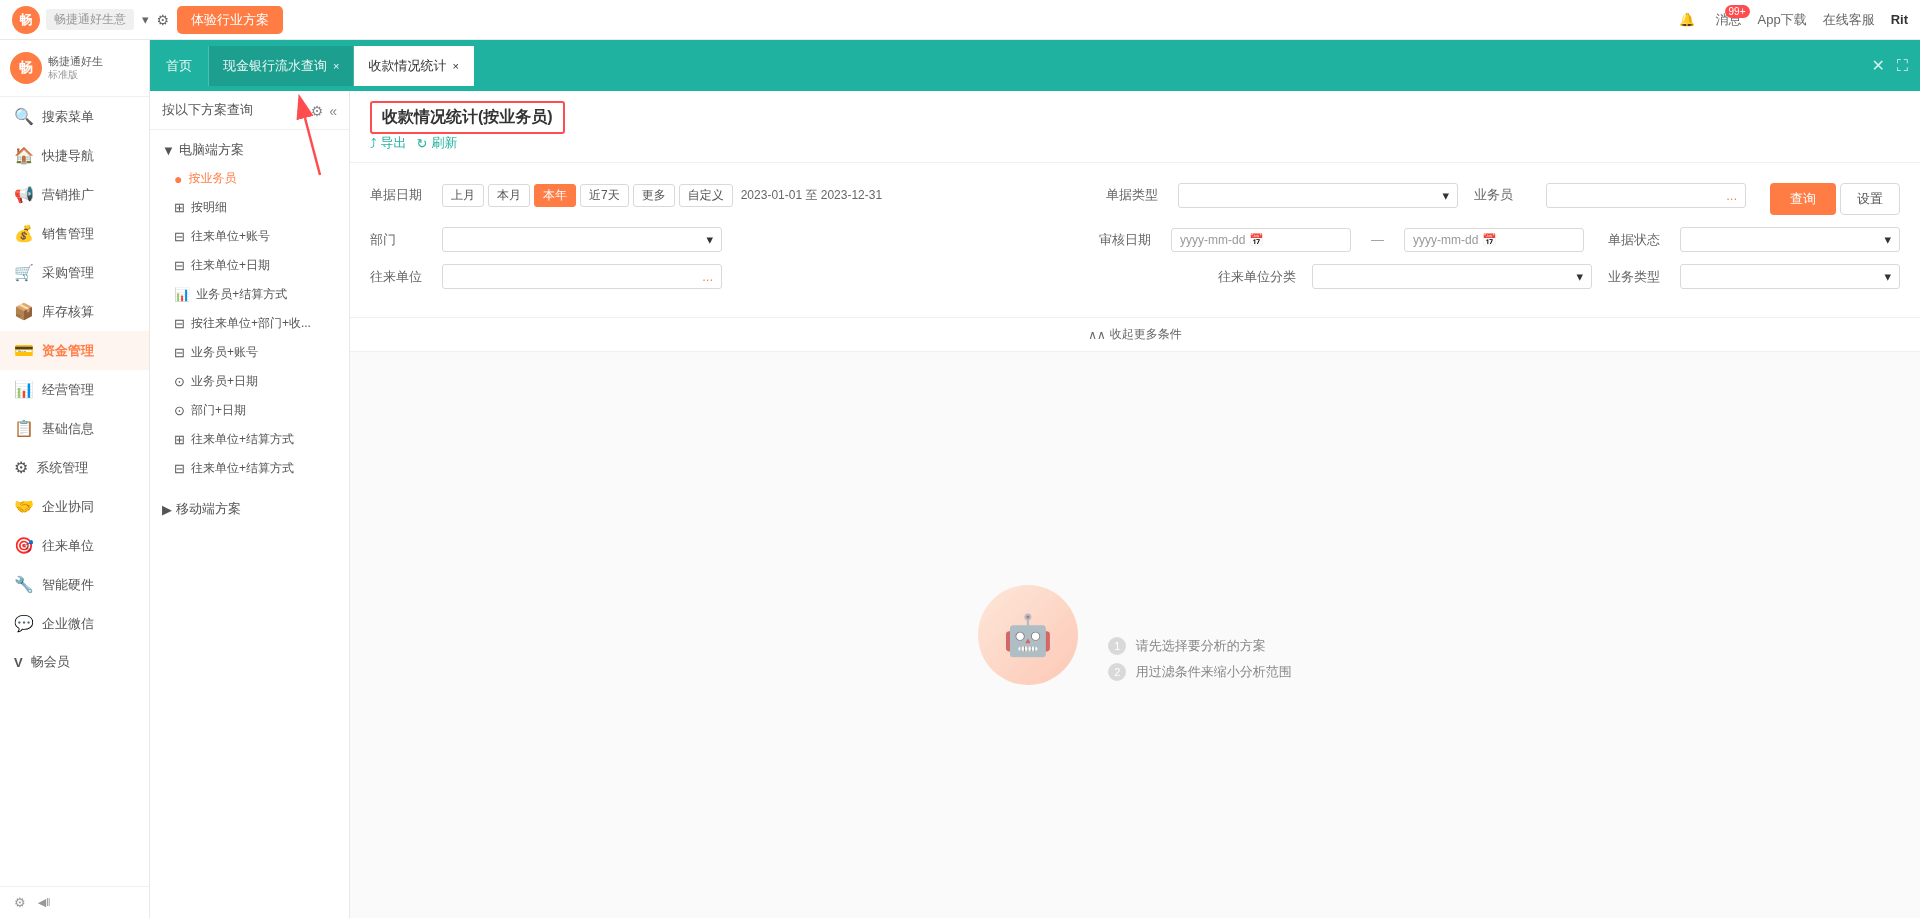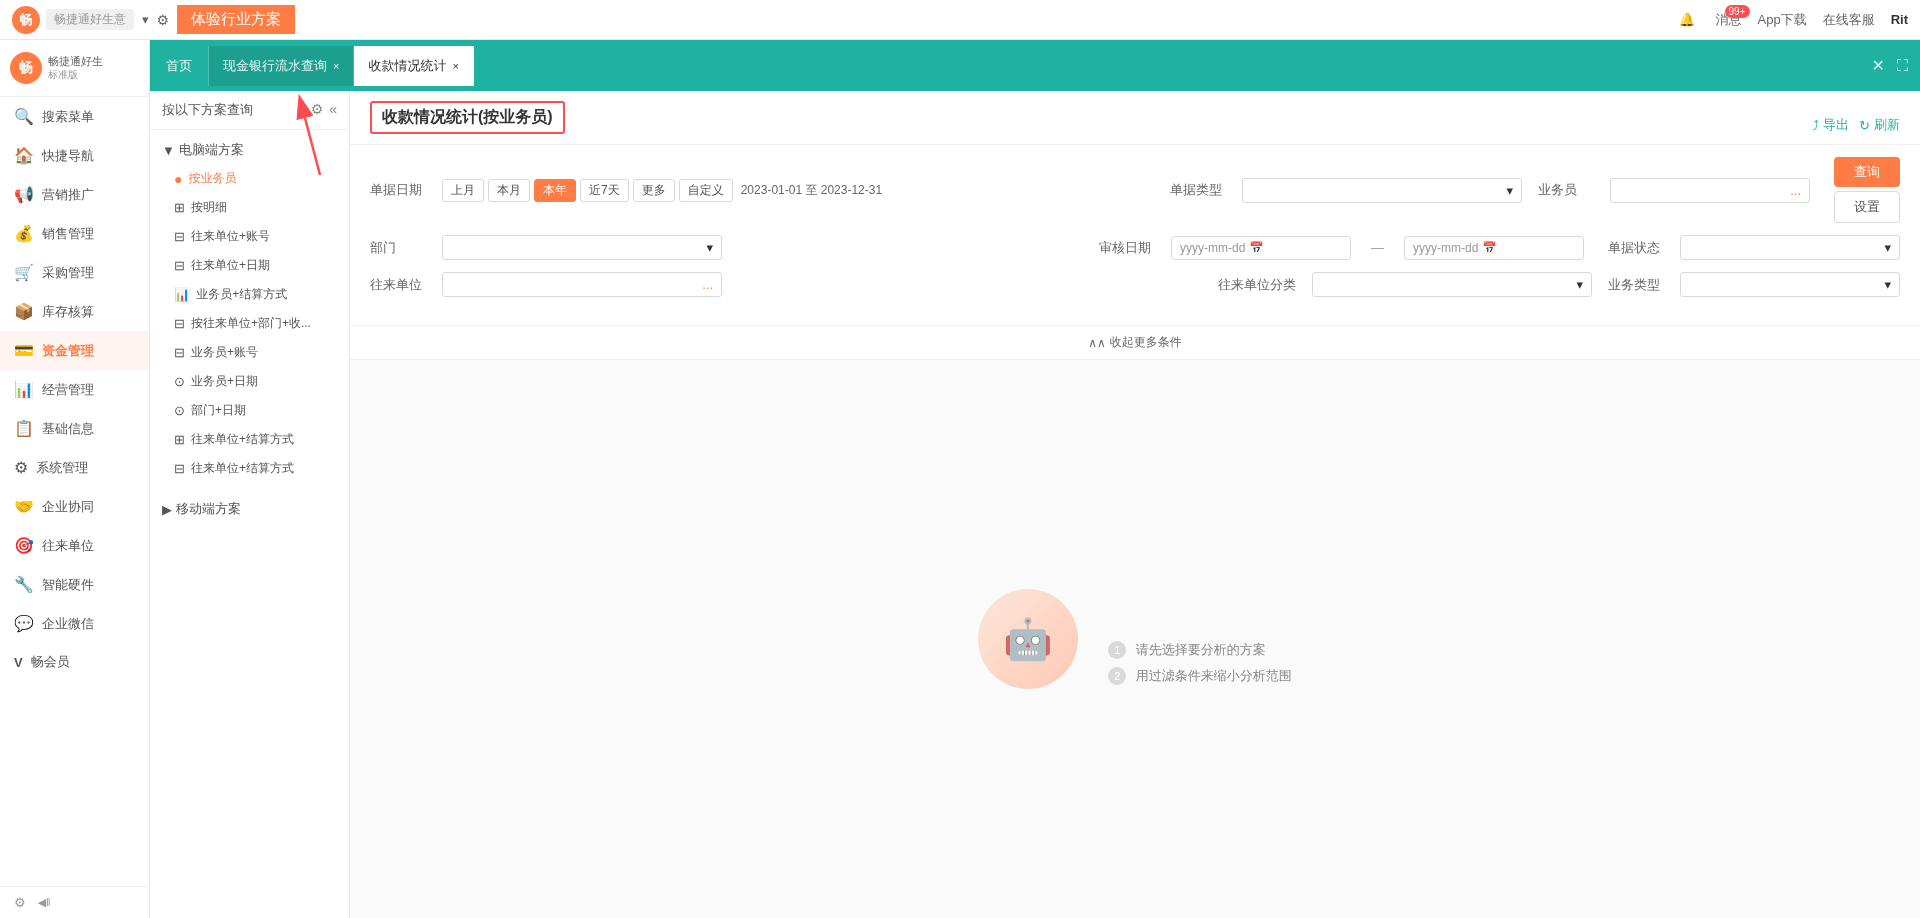--- a/index.html
+++ b/index.html
@@ -17,23 +17,23 @@
     }
     .top-bar-left { display: flex; align-items: center; gap: 8px; flex: 1; }
     .top-bar-breadcrumb { color: #999; font-size: 12px; background: #f0f0f0; padding: 2px 8px; border-radius: 3px; }
     .top-bar-dropdown { color: #666; cursor: pointer; }
     .top-bar-gear { color: #666; cursor: pointer; font-size: 14px; }
     .trial-btn {
       background: #ff7d45;
       color: #fff;
       border: none;
       padding: 5px 14px;
-      border-radius: 0;
+      border-radius: 5px;
       cursor: pointer;
-      font-size: 15px;
+      font-size: 13px;
     }
     .top-bar-right { display: flex; align-items: center; gap: 16px; color: #666; font-size: 13px; }
     .notification-badge { position: relative; display: inline-block; }
     .badge { background: #ff4d4f; color: #fff; font-size: 10px; padding: 1px 4px; border-radius: 8px; position: absolute; top: -6px; right: -8px; }
 
     
     .main-layout { display: flex; height: calc(918px - 40px); }
 
     
     .sidebar {
@@ -117,23 +117,24 @@
     .tab-close { font-size: 11px; color: inherit; cursor: pointer; }
     .tab-spacer { flex: 1; }
     .tab-actions { display: flex; align-items: center; padding-right: 8px; gap: 4px; }
     .tab-action-btn { color: rgba(255,255,255,0.8); cursor: pointer; font-size: 16px; padding: 4px; }
 
     
     .page-header {
       padding: 10px 20px;
       background: #fff;
       display: flex;
-      align-items: flex-end;
+      align-items: flex-start;
       justify-content: space-between;
       border-bottom: 1px solid #f0f0f0;
+      flex-direction: column;
     }
     .page-title-box {
       border: 2px solid #ff4d4f;
       padding: 4px 10px;
       border-radius: 3px;
     }
     .page-title { font-size: 16px; font-weight: bold; color: #333; }
     .page-actions { display: flex; gap: 10px; align-items: center; }
     .action-btn {
       display: flex; align-items: center; gap: 4px;
@@ -163,37 +164,37 @@
     }
     .dash { color: #999; padding: 0 4px; }
     .btn-query {
       background: #ff7d45; color: #fff; border: none;
       padding: 6px 20px; border-radius: 4px; cursor: pointer; font-size: 13px;
     }
     .btn-setting {
       background: #fff; color: #555; border: 1px solid #d9d9d9;
       padding: 6px 16px; border-radius: 4px; cursor: pointer; font-size: 13px;
     }
-    .query-btns { display: flex; flex-direction: column; gap: 4px; margin-left: 8px; }
+    .query-btns { display: flex; flex-direction: row; gap: 4px; margin-left: 8px; margin-top: 8px; }
     .collapse-row {
       display: flex; justify-content: center; align-items: center;
       padding: 8px 0; border-top: 1px solid #f0f0f0; margin-top: 4px;
       color: #666; cursor: pointer; font-size: 12px; gap: 4px;
     }
 
     
     .workspace { display: flex; height: calc(918px - 40px - 40px); }
     .scheme-panel {
       width: 200px;
       background: #fff;
       border-right: 1px solid #e8e8e8;
       overflow-y: auto;
     }
     .scheme-header {
-      display: flex; align-items: flex-start; justify-content: space-between;
+      display: flex; align-items: flex-end; justify-content: space-between;
       padding: 10px 12px;
       font-size: 13px; color: #555;
       border-bottom: 1px solid #f0f0f0;
     }
     .scheme-header-actions { display: flex; gap: 6px; }
     .scheme-header-btn { cursor: pointer; color: #888; font-size: 14px; }
     .scheme-group { padding: 6px 0; }
     .scheme-group-header {
       display: flex; align-items: center; gap: 4px;
       padding: 5px 12px; cursor: pointer; color: #555; font-size: 13px;

